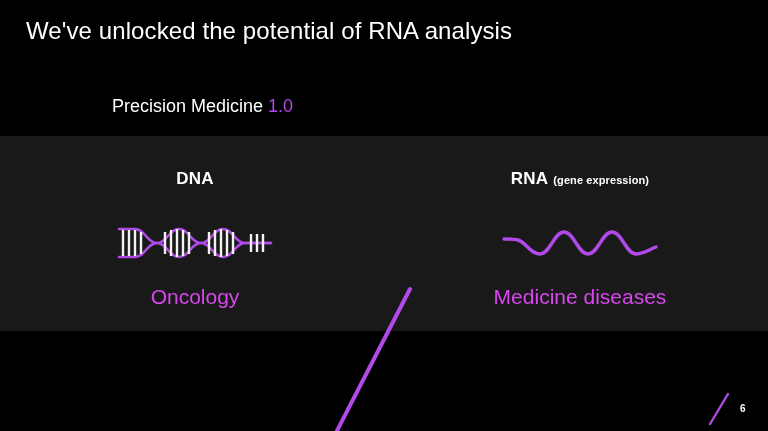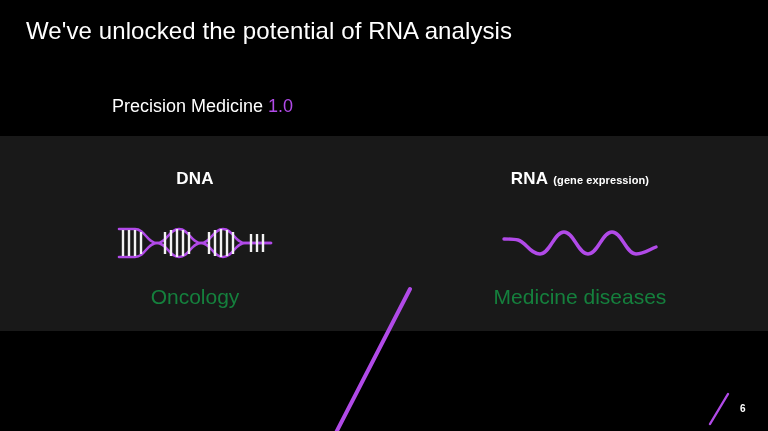--- a/index.html
+++ b/index.html
@@ -101,21 +101,21 @@
     justify-content: center;
   }
 
   .mol-caption {
     position: absolute;
     top: 128px;
     width: 100%;
     text-align: center;
     font-size: 21px;
     font-weight: 400;
-    color: #15803d;
+    color: #d946ef;
     white-space: nowrap;
   }
 
   
   .center-slash {
     position: absolute;
     left: 310px;
     top: 145px;
     width: 110px;
     height: 180px;

